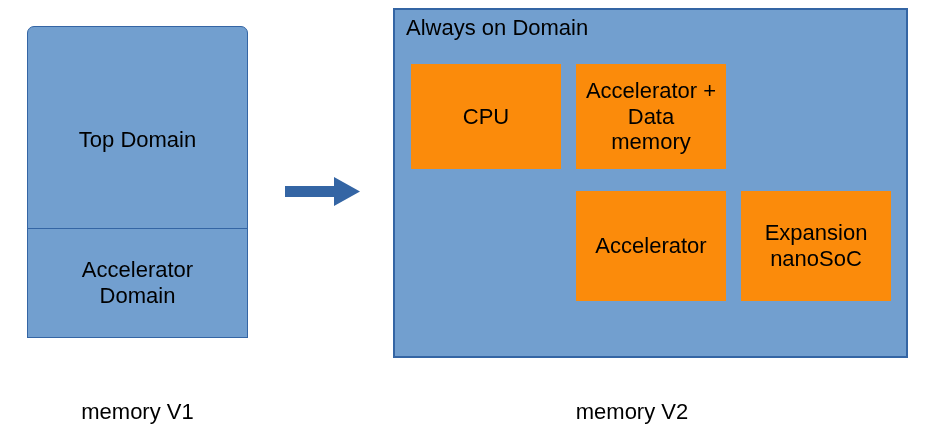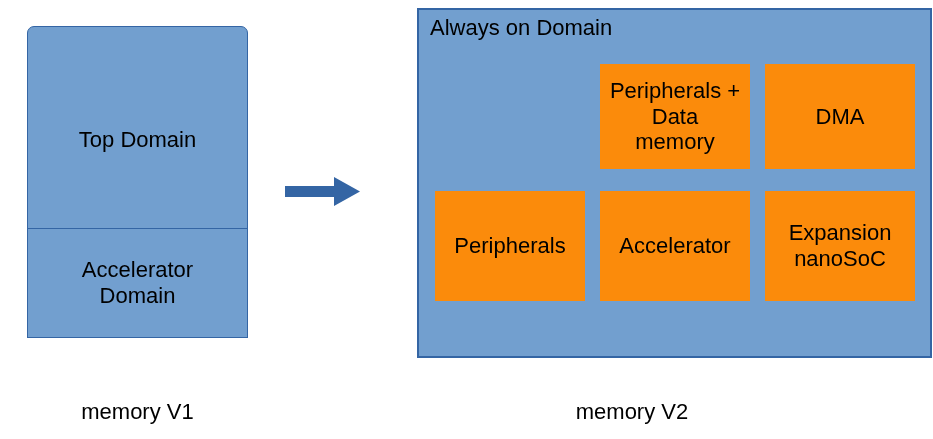--- a/index.html
+++ b/index.html
@@ -36,21 +36,21 @@
     position: absolute;
     font-size: 22px;
     text-align: center;
     white-space: nowrap;
   }
   #caption-v1 { left: 27px;  top: 399px; width: 221px; }
   #caption-v2 { left: 457px; top: 399px; width: 350px; }
   
   #arrow-wrap { position: absolute; left: 283px; top: 175px; width: 80px; height: 33px; }
   
-  #aod-box { left: 393px; top: 8px; width: 515px; height: 350px; border-width: 2px; margin-left: 24px; }
+  #aod-box { left: 393px; top: 8px; width: 515px; height: 350px; border-width: 2px; }
   #aod-title {
     position: absolute;
     left: 11px;
     top: 5px;
     font-size: 22px;
     white-space: nowrap;
   }
   .cell {
     position: absolute;
     background: var(--orange-fill, #FB8B0B);
@@ -86,30 +86,27 @@
 
   <div id="arrow-wrap">
     <svg width="80" height="33" viewBox="0 0 80 33">
       <polygon points="2,11 51,11 51,2 77,16.5 51,31 51,22 2,22" fill="#3465A4"></polygon>
     </svg>
   </div>
 
   <div id="aod-box" class="blue-box">
     <div id="aod-title">Always on Domain</div>
 
+    <div class="cell col0 row0">
+      <span class="box-label">CPU</span>
+    </div>
     <div class="cell col1 row0">
-      <span class="box-label">Peripherals +
+      <span class="box-label">Accelerator +
 Data
 memory</span>
-    </div>
-    <div class="cell col2 row0">
-      <span class="box-label">DMA</span>
-    </div>
-    <div class="cell col0 row1">
-      <span class="box-label">Peripherals</span>
     </div>
     <div class="cell col1 row1">
       <span class="box-label">Accelerator</span>
     </div>
     <div class="cell col2 row1">
       <span class="box-label">Expansion
 nanoSoC</span>
     </div>
   </div>
 

